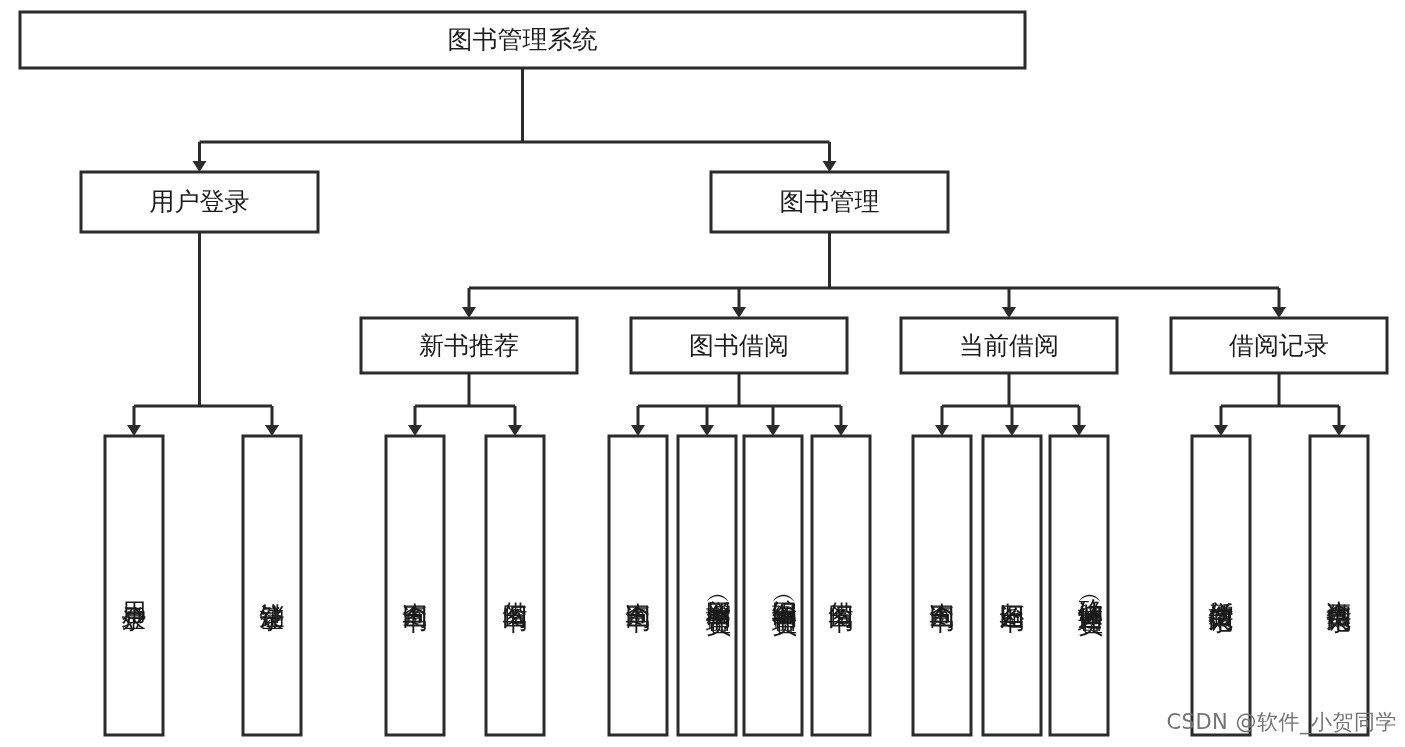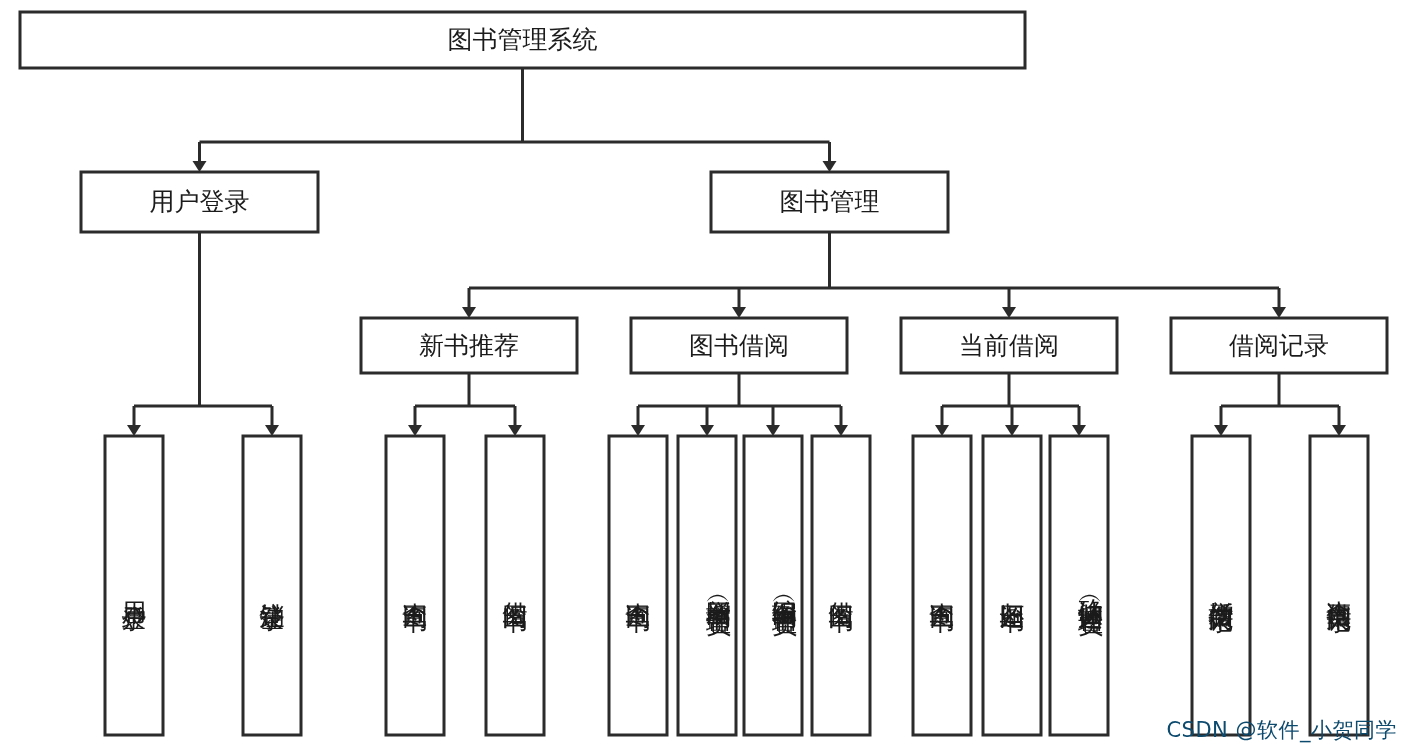--- a/index.html
+++ b/index.html
@@ -52,24 +52,24 @@
     line-height: 1.08;
     color: #1b1b1b;
     letter-spacing: 2px;
     text-align: center;
     white-space: nowrap;
     pointer-events: none;
   }
   .watermark {
     position: absolute;
     right: 8px;
-    bottom: 2px;
+    bottom: 10px;
     font-family: "DejaVu Sans", "Liberation Sans", sans-serif;
     font-size: 21px;
-    color: #0c4a6e;
+    color: #737373;
     letter-spacing: 0.5px;
     white-space: nowrap;
   }
 </style>
 </head>
 <body>
 
 <div id="page">
 
   <svg id="diagram" viewBox="0 0 1405 747" xmlns="http://www.w3.org/2000/svg">

